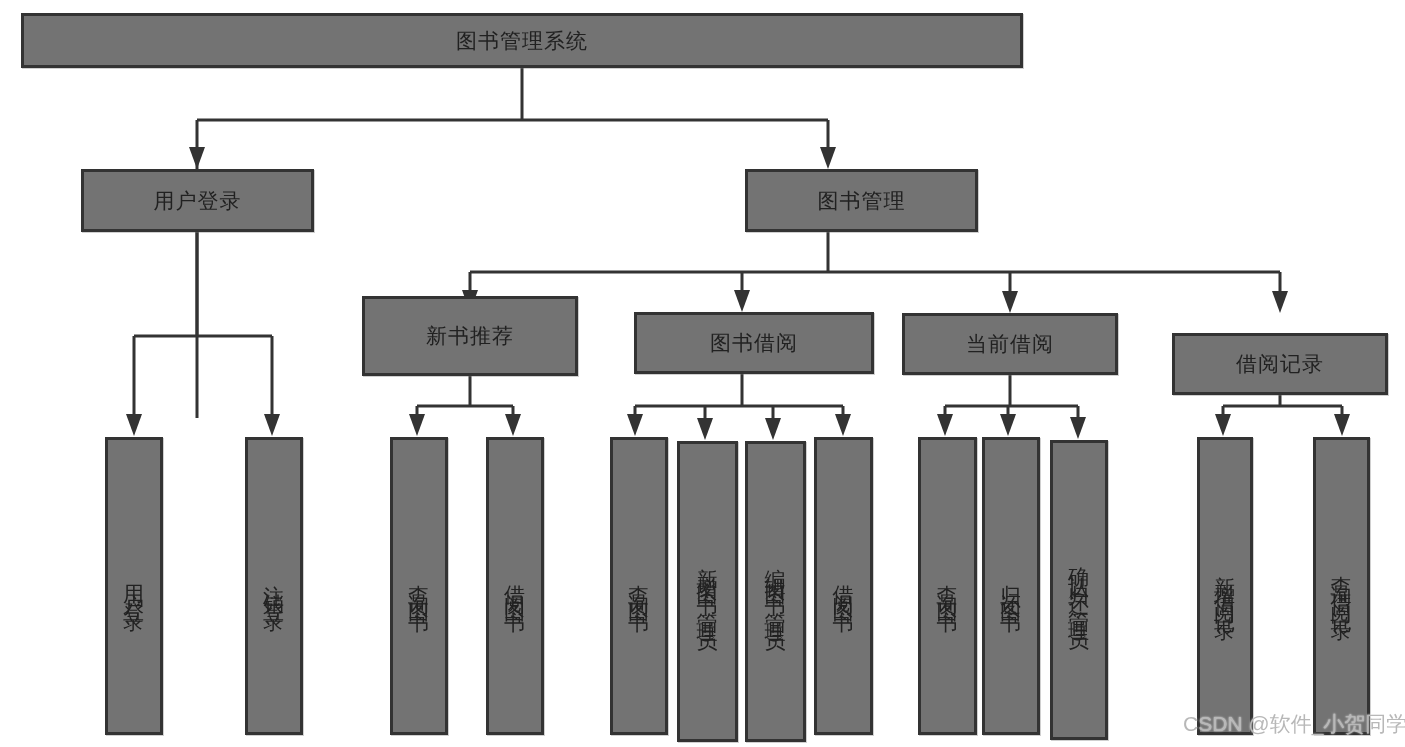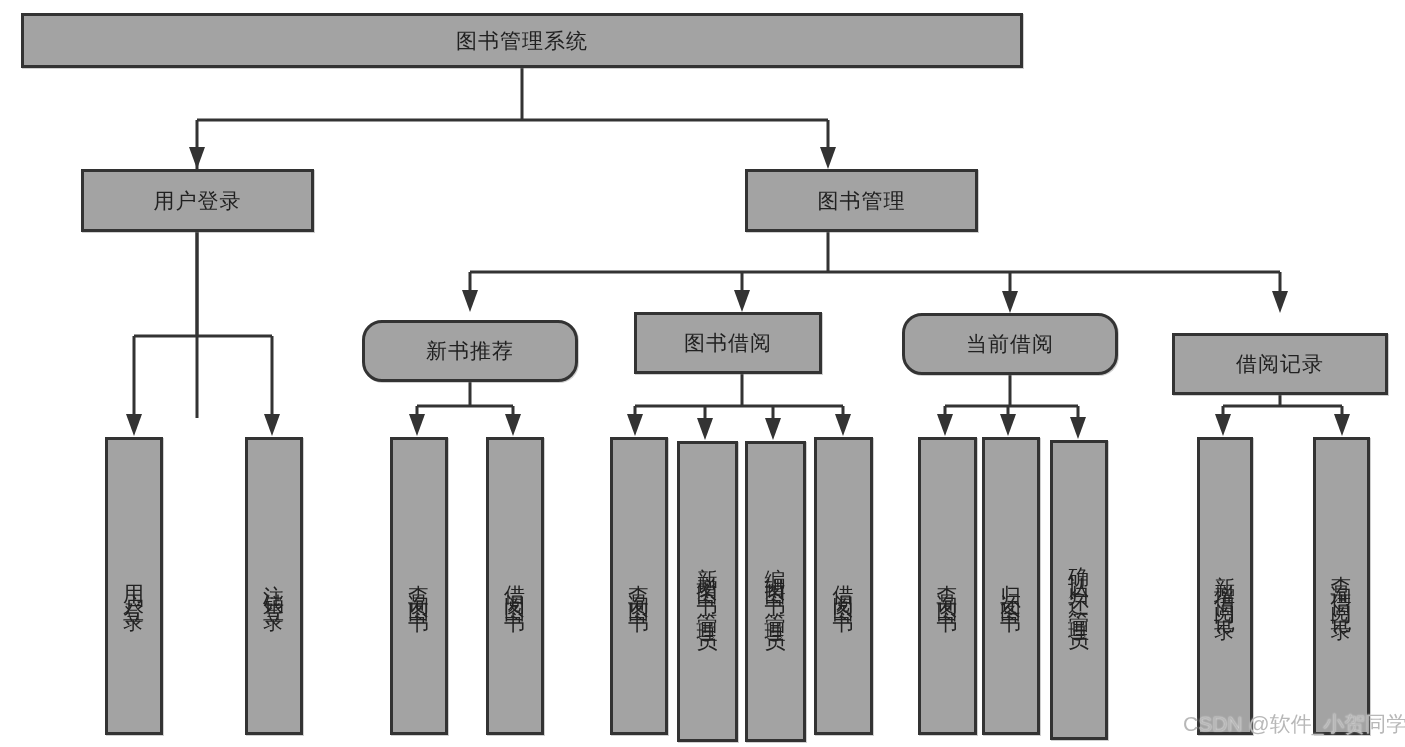--- a/index.html
+++ b/index.html
@@ -16,41 +16,41 @@
     font-family:"Liberation Sans","DejaVu Sans",sans-serif;
     overflow:hidden;
   }
   #connectors{position:absolute;left:0;top:0;z-index:0;}
   #connectors path{stroke:var(--line);stroke-width:3;fill:none;}
   #connectors polygon{fill:var(--line);}
   .node{
     position:absolute;
     box-sizing:border-box;
     border:3px solid var(--line);
-    background:#a3a3a3;
+    background:#737373;
     display:flex;align-items:center;justify-content:center;
     color:var(--text);
     z-index:1;
     box-shadow:1px 1px 0 rgba(120,120,120,0.35);
   }
   .hlabel{font-size:21px;letter-spacing:1px;white-space:nowrap;}
   .vtext{
     writing-mode:vertical-rl;
     text-orientation:mixed;
     font-size:21px;
     letter-spacing:9px;
     line-height:1;
   }
   
   .n-root{left:21px;top:13px;width:1002px;height:55px;}
   .n-l2a{left:81px;top:169px;width:233px;height:63px;}
   .n-l2b{left:712px;top:169px;width:233px;height:63px;margin-left:33px;}
-  .n-l3a{left:362px;top:320px;width:216px;height:62px;border-radius:20px;}
-  .n-l3b{left:634px;top:312px;width:188px;height:62px;}
-  .n-l3c{left:902px;top:313px;width:216px;height:62px;border-radius:20px;}
+  .n-l3a{left:362px;top:296px;width:216px;height:80px;}
+  .n-l3b{left:634px;top:312px;width:240px;height:62px;}
+  .n-l3c{left:902px;top:313px;width:216px;height:62px;}
   .n-l3d{left:1172px;top:313px;width:216px;height:62px;margin-top:20px;}
   
   .n-g1a{left:105px;top:437px;width:58px;height:298px;}
   .n-g1b{left:245px;top:437px;width:58px;height:298px;}
   .n-g2a{left:390px;top:437px;width:58px;height:298px;}
   .n-g2b{left:486px;top:437px;width:58px;height:298px;}
   .n-g3a{left:610px;top:437px;width:58px;height:298px;}
   .n-g3b{left:677px;top:441px;width:61px;height:301px;}
   .n-g3c{left:745px;top:441px;width:61px;height:301px;}
   .n-g3d{left:814px;top:437px;width:59px;height:298px;}

